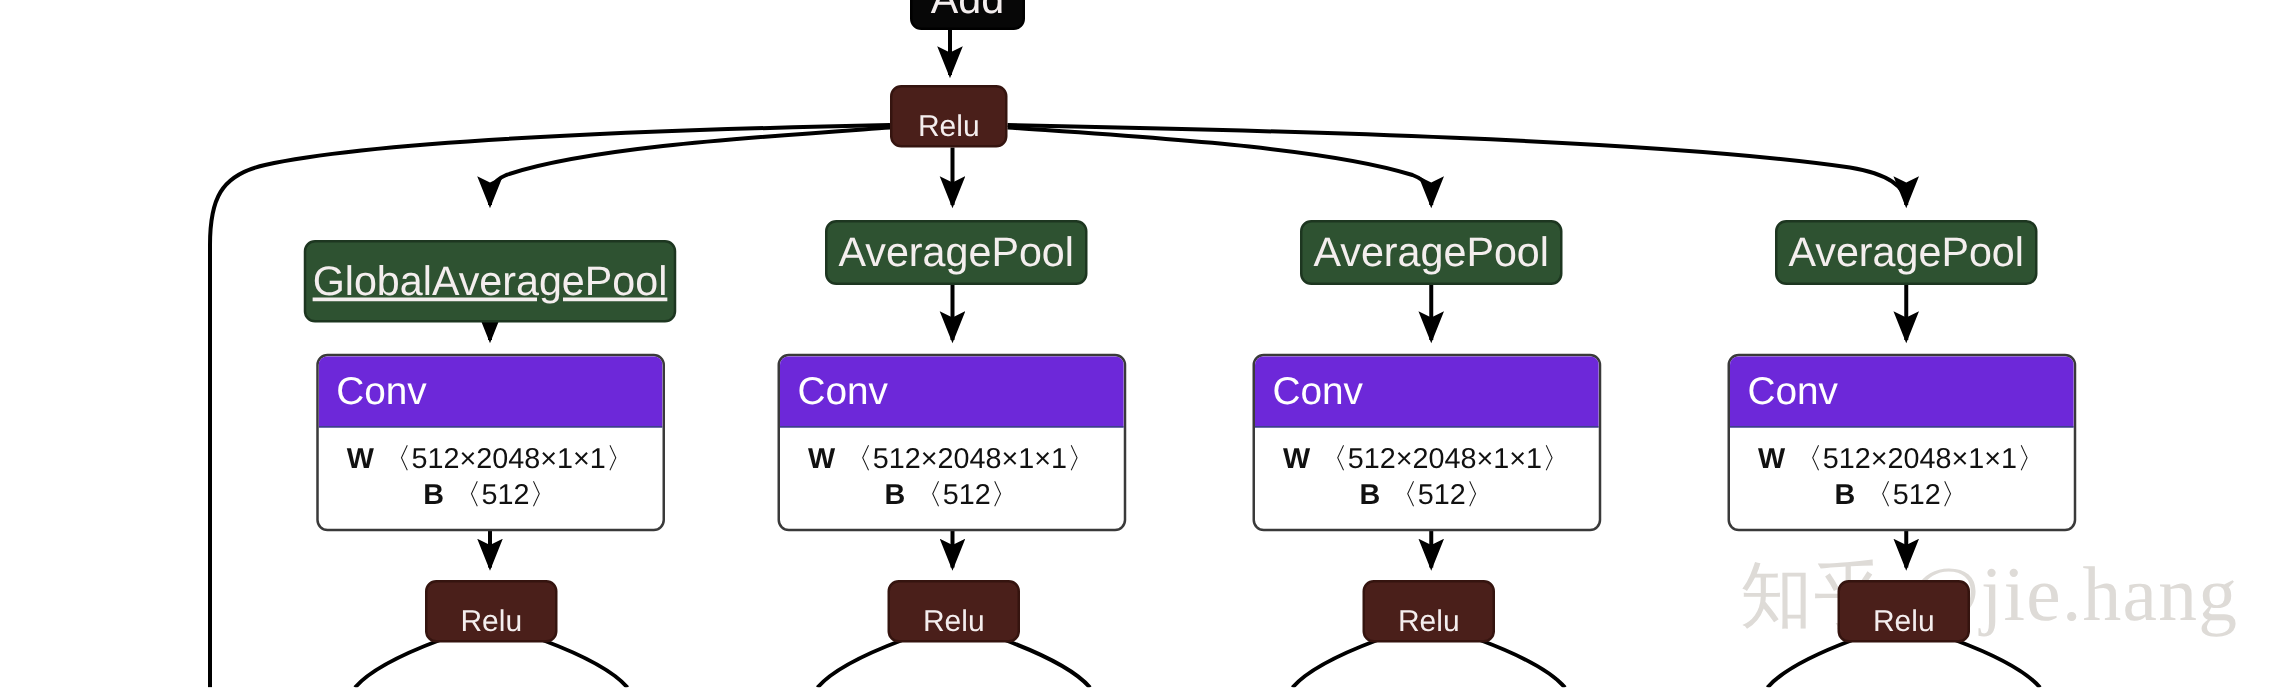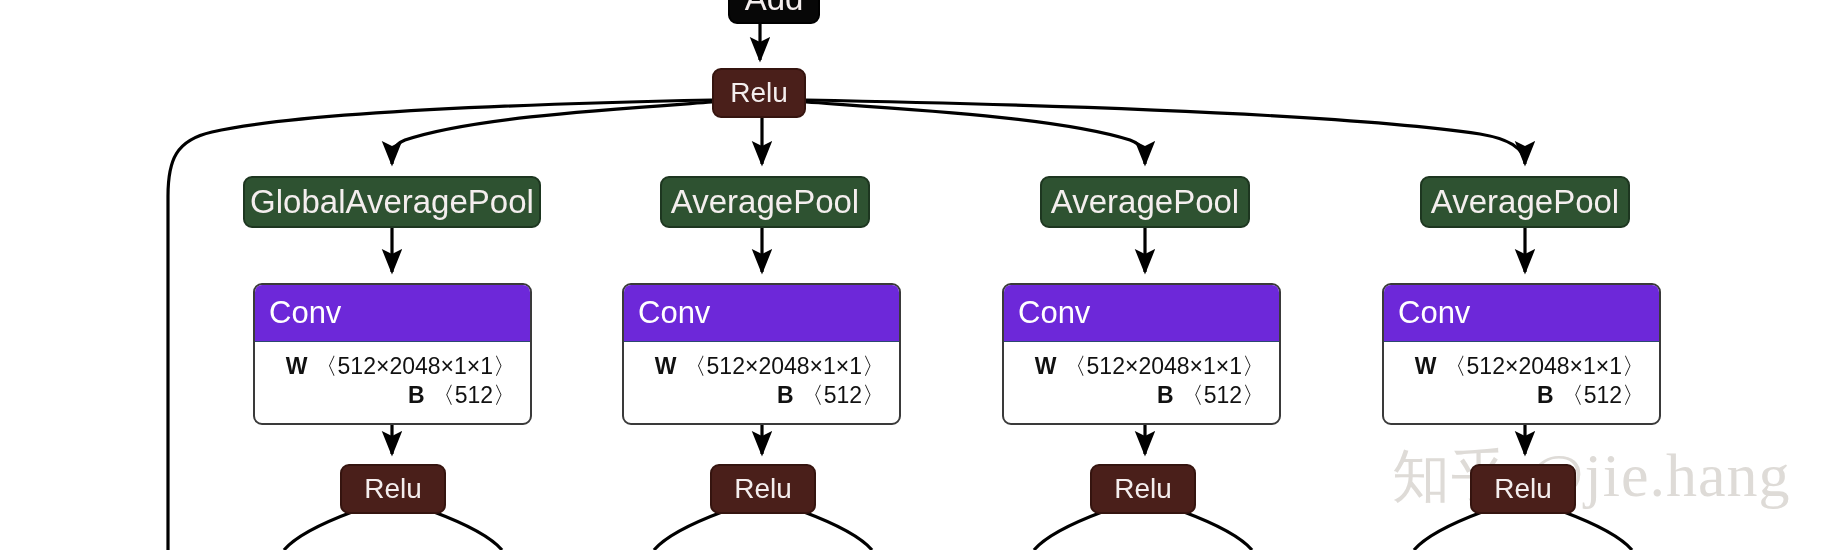--- a/index.html
+++ b/index.html
@@ -40,21 +40,22 @@
     color: #f4eeee;
   }
   .node-add {
     background: #070707;
     border-color: #000000;
     font-size: 33px;
   }
   .node-relu {
     background: #4a1f1a;
     border-color: #35140f;
-    font-size: 28px;
+    font-size: 24px;
+    align-items: flex-end;
   }
   .node-pool {
     background: #2e5231;
     border-color: #1d3620;
     font-size: 33px;
   }
   .node-conv {
     border: 2px solid #3a3a3a;
     border-radius: 9px;
     background: #ffffff;
@@ -66,21 +67,21 @@
     color: #ffffff;
     font-size: 31px;
     line-height: 1;
     padding: 12px 14px 13px 14px;
     border-bottom: 1px solid #2c4straight;
     border-bottom: 1px solid #2c4870;
     text-align: left;
   }
   .conv-body {
     padding: 10px 14px 12px 14px;
-    text-align: right;
+    text-align: center;
     color: #111111;
   }
   .conv-row {
     font-size: 23px;
     line-height: 1.28;
     white-space: nowrap;
   }
   .conv-row b {
     font-weight: bold;
     margin-right: 7px;
@@ -156,21 +157,21 @@
   </div>
 
   <div class="node node-op node-add" style="left:728px; top:-26px; width:92px; height:50px;">
     <span>Add</span>
   </div>
 
   <div class="node node-op node-relu" style="left:712px; top:68px; width:94px; height:50px;">
     <span>Relu</span>
   </div>
 
-  <div class="node node-op node-pool" style="left:243px; top:176px; width:298px; height:52px;">
+  <div class="node node-op node-pool" style="left:243px; top:192px; width:298px; height:66px;text-decoration:underline;">
     <span>GlobalAveragePool</span>
   </div>
   <div class="node node-op node-pool" style="left:660px; top:176px; width:210px; height:52px;">
     <span>AveragePool</span>
   </div>
   <div class="node node-op node-pool" style="left:1040px; top:176px; width:210px; height:52px;">
     <span>AveragePool</span>
   </div>
   <div class="node node-op node-pool" style="left:1420px; top:176px; width:210px; height:52px;">
     <span>AveragePool</span>

